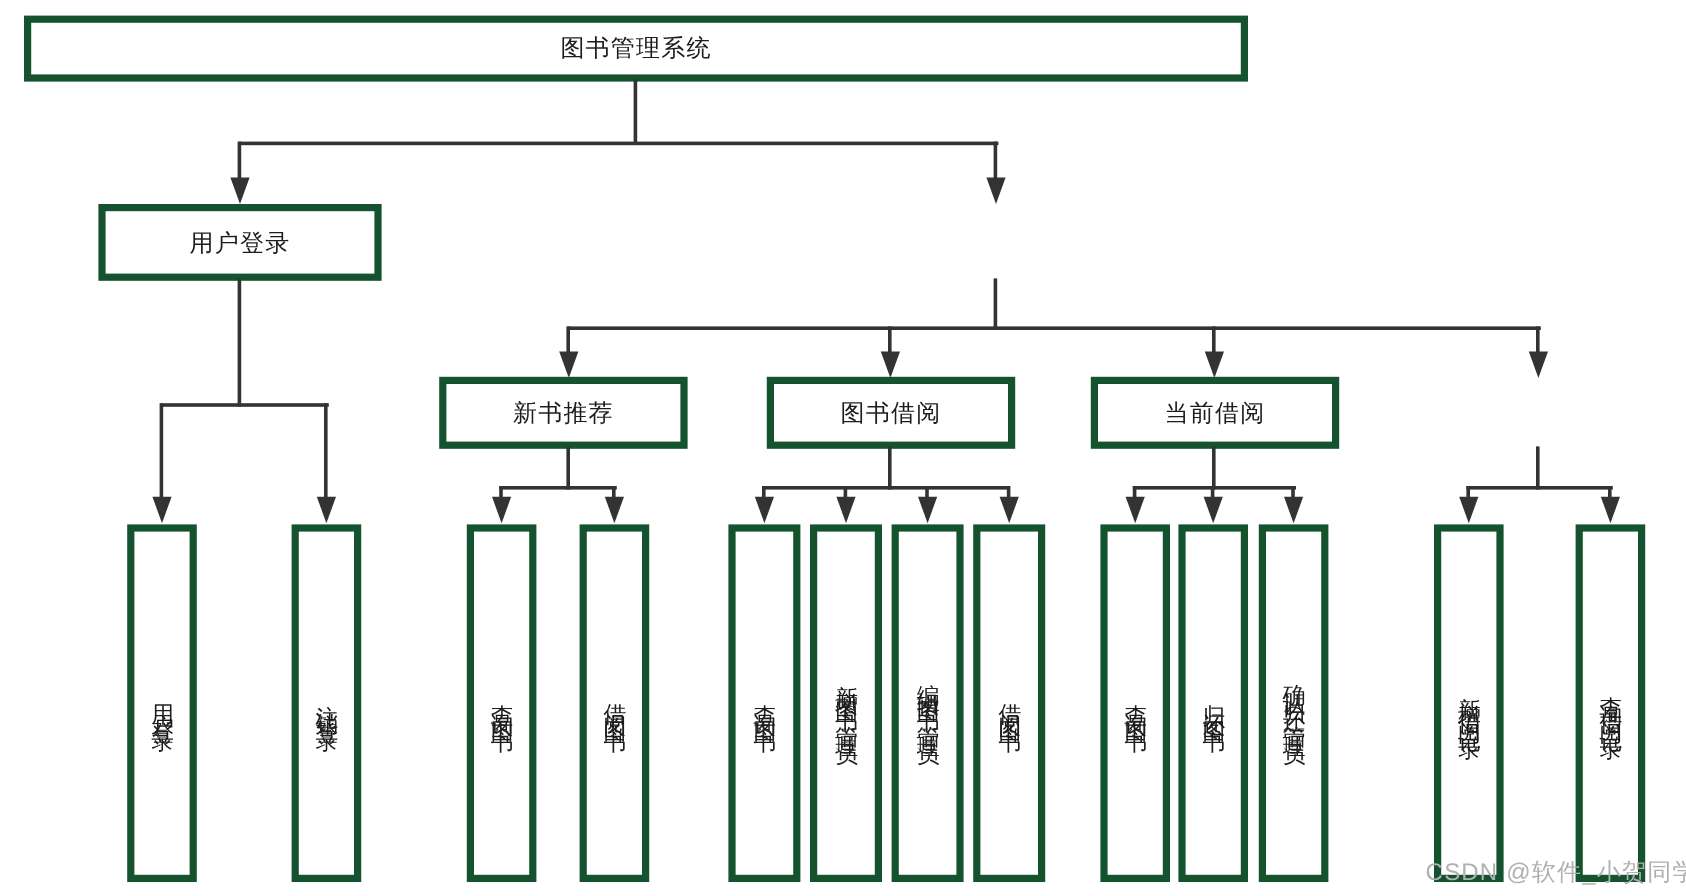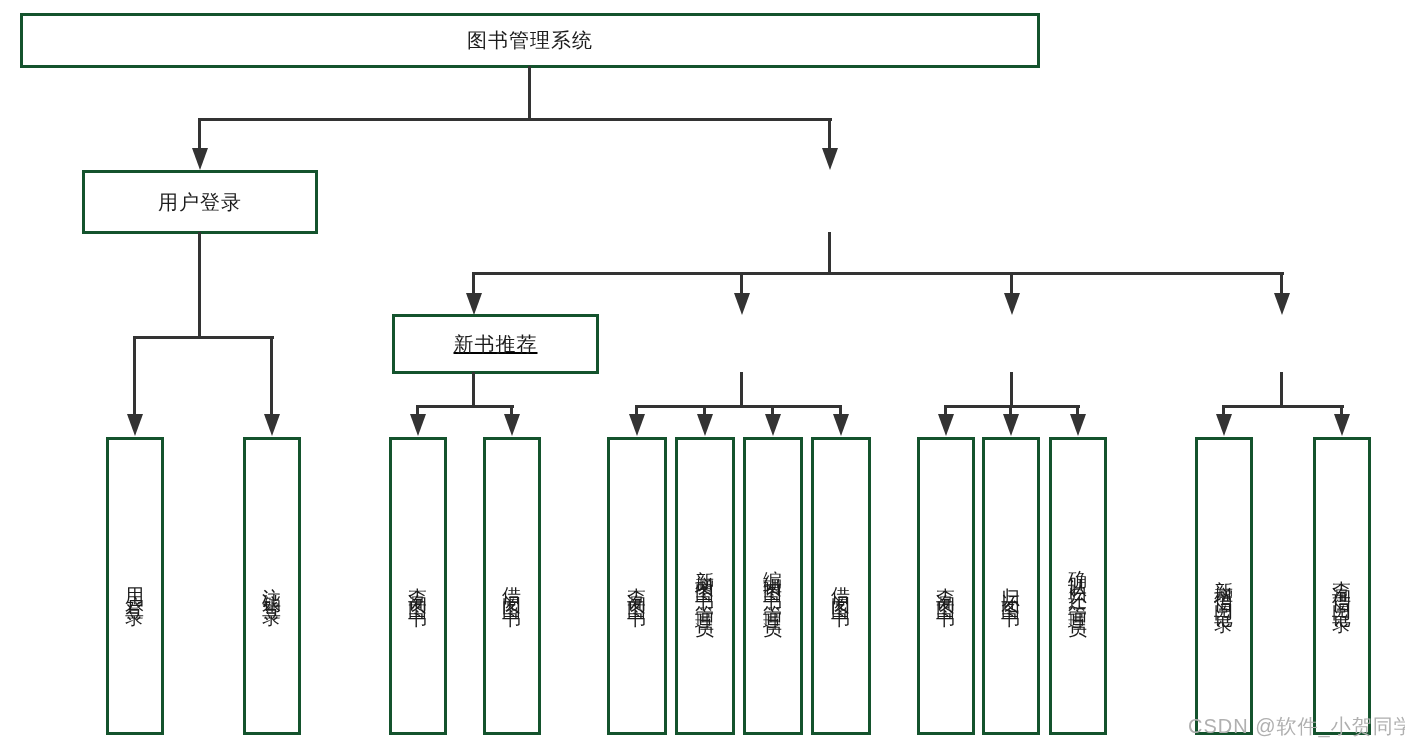--- a/index.html
+++ b/index.html
@@ -7,21 +7,21 @@
     position: relative;
     width: 1405px;
     height: 747px;
     background: #ffffff;
     overflow: hidden;
     font-family: "Liberation Sans", sans-serif;
   }
   .box {
     position: absolute;
     background: #ffffff;
-    border: 3px solid #14532d;
+    border: 6px solid #14532d;
     box-sizing: border-box;
     display: flex;
     align-items: center;
     justify-content: center;
   }
   .hlabel {
     font-size: 20px;
     color: #1c1c1c;
     letter-spacing: 1px;
     white-space: nowrap;
@@ -86,22 +86,28 @@
   <div class="hline" style="left:473px; top:272px; width:811px;"></div>
   <div class="vline" style="left:472px; top:272px; height:28px;"></div>
   <div class="arw" style="left:466px; top:293px;"></div>
   <div class="vline" style="left:740px; top:272px; height:28px;"></div>
   <div class="arw" style="left:734px; top:293px;"></div>
   <div class="vline" style="left:1010px; top:272px; height:28px;"></div>
   <div class="arw" style="left:1004px; top:293px;"></div>
   <div class="vline" style="left:1280px; top:272px; height:28px;"></div>
   <div class="arw" style="left:1274px; top:293px;"></div>
 
-  <div class="box" style="left:392px; top:314px; width:207px; height:60px;text-decoration:underline;">
+  <div class="box" style="left:366px; top:314px; width:207px; height:60px;">
     <span class="hlabel">新书推荐</span>
+  </div>
+  <div class="box" style="left:639px; top:314px; width:207px; height:60px;">
+    <span class="hlabel">图书借阅</span>
+  </div>
+  <div class="box" style="left:909px; top:314px; width:207px; height:60px;">
+    <span class="hlabel">当前借阅</span>
   </div>
 
   <div class="vline" style="left:472px; top:372px; height:36px;"></div>
   <div class="hline" style="left:416px; top:405px; width:98px;"></div>
   <div class="vline" style="left:416px; top:405px; height:14px;"></div>
   <div class="arw" style="left:410px; top:414px;"></div>
   <div class="vline" style="left:510px; top:405px; height:14px;"></div>
   <div class="arw" style="left:504px; top:414px;"></div>
 
   <div class="vline" style="left:740px; top:372px; height:36px;"></div>

